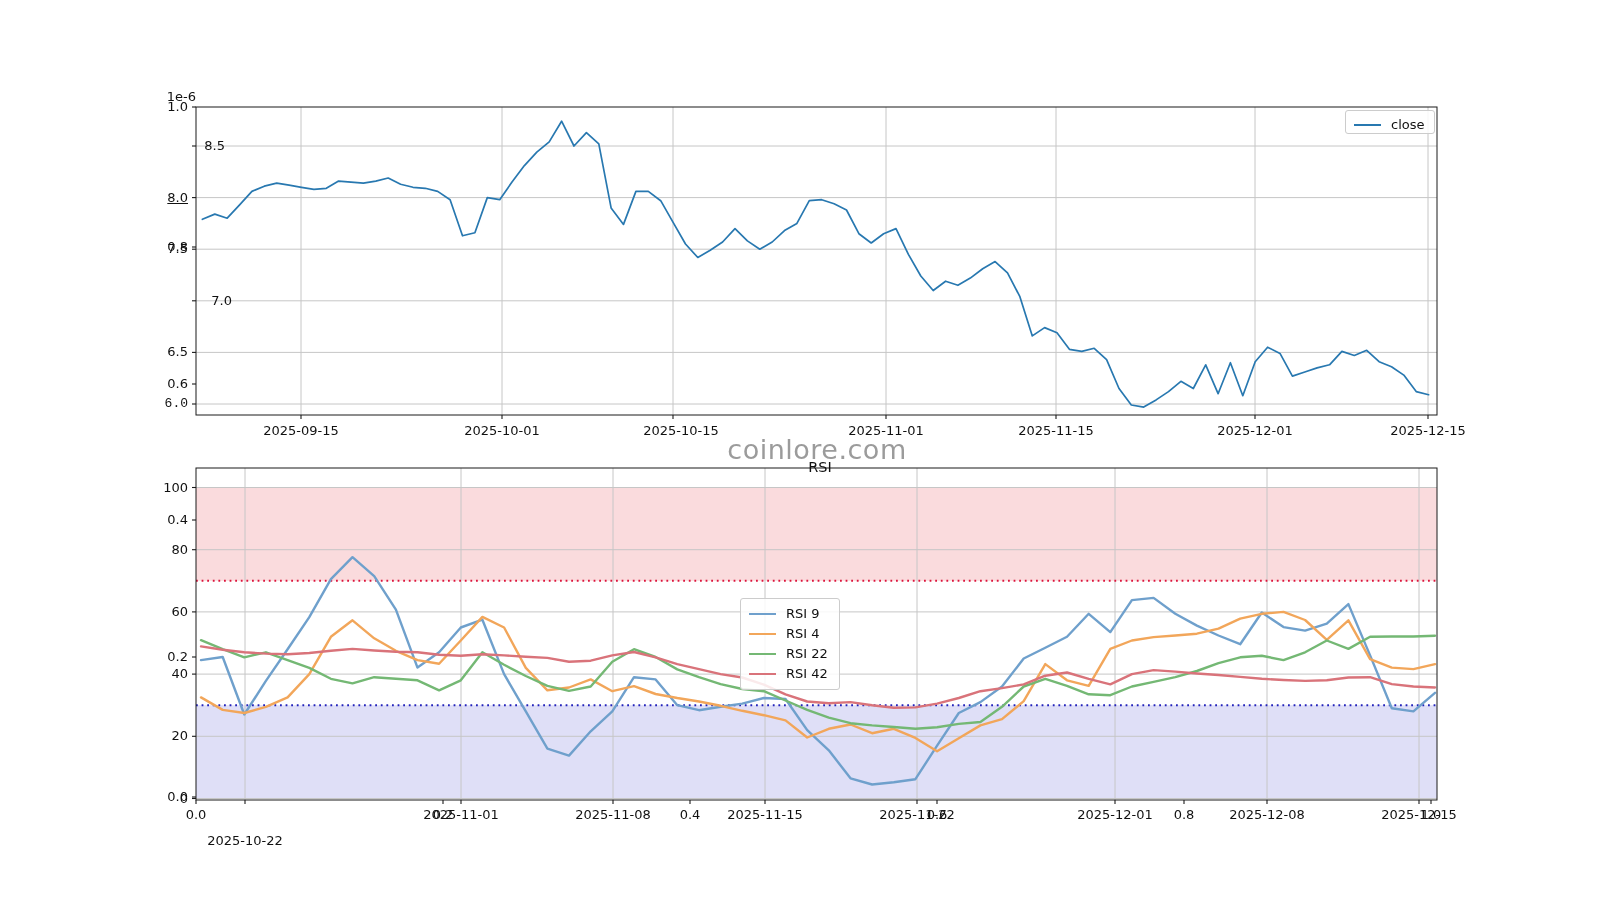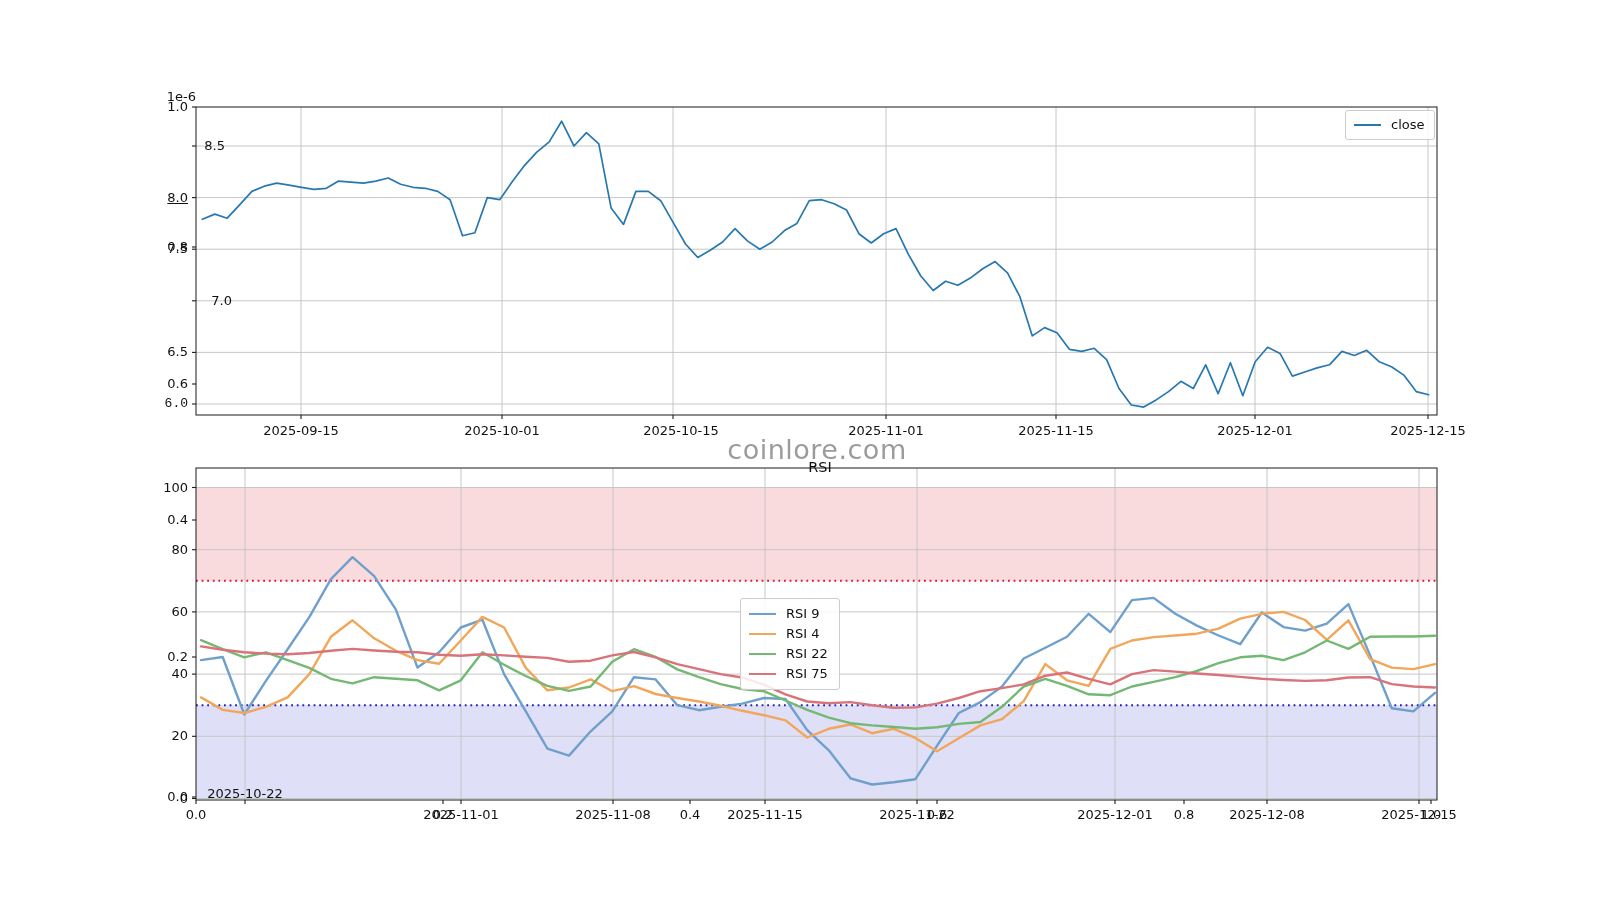--- a/index.html
+++ b/index.html
@@ -17,21 +17,21 @@
   #offset-label{position:absolute;left:150px;top:89px;width:46px;text-align:right;font-size:13px;color:#111;}
   #watermark{
     position:absolute;left:817px;top:449px;transform:translate(-50%,-50%);
     font-size:27px;color:#8a8a8a;opacity:.85;letter-spacing:.5px;
   }
   #rsi-title{position:absolute;left:820px;top:467px;transform:translate(-50%,-50%);font-size:14.5px;color:#111;}
   .legend{
     position:absolute;background:rgba(255,255,255,.85);border:1px solid #cccccc;
     border-radius:3px;box-sizing:border-box;padding:5px 10px 5px 8px;
   }
-  #legend-top{left:1345px;top:110px;width:90px;height:30px;}
+  #legend-top{left:1345px;top:110px;width:90px;height:24px;}
   #legend-bottom{left:740px;top:598px;width:100px;height:92px;}
   .legend-row{display:flex;align-items:center;height:20px;}
   #legend-top .legend-row{height:18px;}
   .legend-swatch{width:27px;height:0;border-top-style:solid;border-top-width:2.5px;margin-right:10px;flex:none;}
   .legend-label{font-size:13px;line-height:18px;color:#111;white-space:nowrap;}
 </style>
 </head>
 <body>
 
 <div id="figure">
@@ -144,21 +144,21 @@
     </div>
   <div id="bottom-y-labels">
       <div class="ticklabel yleft" style="top: 479.5px;">100</div>
       <div class="ticklabel yleft" style="top: 541.7px;">80</div>
       <div class="ticklabel yleft" style="top: 603.9px;">60</div>
       <div class="ticklabel yleft" style="top: 666.1px;">40</div>
       <div class="ticklabel yleft" style="top: 728.3px;">20</div>
       <div class="ticklabel yleft" style="top: 790.5px;">0</div>
     </div>
   <div id="bottom-x-labels">
-      <div class="ticklabel xcent" style="left: 245px; top: 786px;">2025-10-22</div>
+      <div class="ticklabel xcent" style="left: 245px; top: 833px;">2025-10-22</div>
       <div class="ticklabel xcent" style="left: 461px; top: 807px;">2025-11-01</div>
       <div class="ticklabel xcent" style="left: 613px; top: 807px;">2025-11-08</div>
       <div class="ticklabel xcent" style="left: 765px; top: 807px;">2025-11-15</div>
       <div class="ticklabel xcent" style="left: 917px; top: 807px;">2025-11-22</div>
       <div class="ticklabel xcent" style="left: 1115px; top: 807px;">2025-12-01</div>
       <div class="ticklabel xcent" style="left: 1267px; top: 807px;">2025-12-08</div>
       <div class="ticklabel xcent" style="left: 1419px; top: 807px;">2025-12-15</div>
     </div>
   <div id="overlay-x-labels">
       <div class="ticklabel xcent" style="left: 196px; top: 807px;">0.0</div>
@@ -186,16 +186,16 @@
       <div class="legend-row">
         <span class="legend-swatch" style="border-top-color: rgb(242, 166, 90);"></span>
         <span class="legend-label">RSI 4</span>
       </div>
       <div class="legend-row">
         <span class="legend-swatch" style="border-top-color: rgb(116, 184, 116);"></span>
         <span class="legend-label">RSI 22</span>
       </div>
       <div class="legend-row">
         <span class="legend-swatch" style="border-top-color: rgb(217, 115, 122);"></span>
-        <span class="legend-label">RSI 75</span>
+        <span class="legend-label">RSI 42</span>
       </div>
     </div>
 </div>
 
 </body></html>

